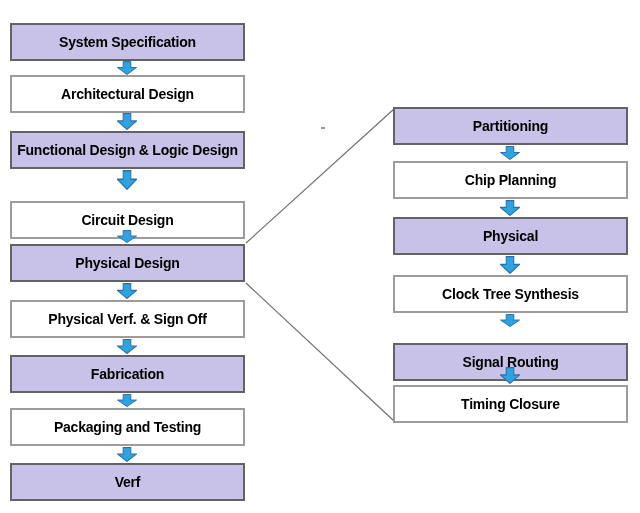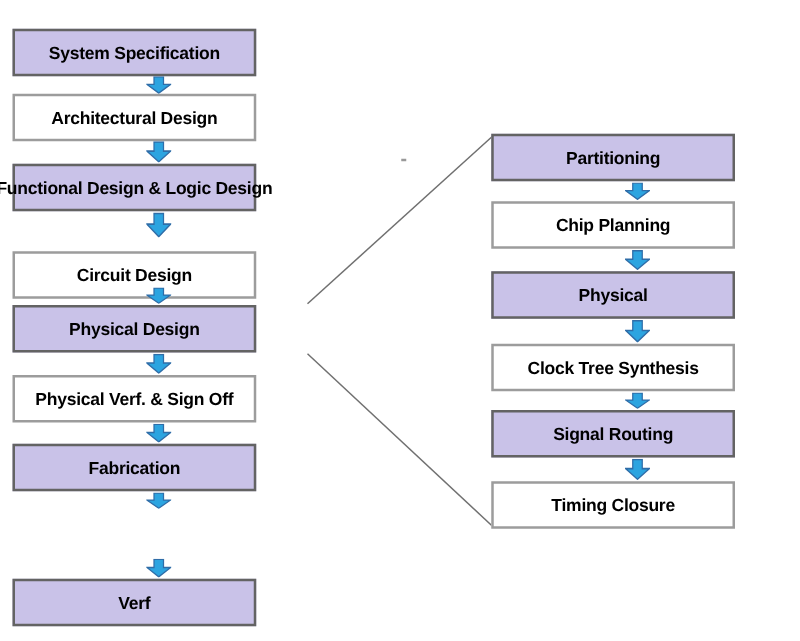--- a/index.html
+++ b/index.html
@@ -24,21 +24,21 @@
   .connectors{
     position:absolute;left:0;top:0;width:640px;height:513px;
     pointer-events:none;
   }
   .connectors line{
     stroke:var(--connector-line);
     stroke-width:1.2;
   }
   .box{
     position:absolute;
-    width:195px;height:38px;
+    width:235px;height:38px;
     box-sizing:border-box;
     display:flex;align-items:center;justify-content:center;
     font-weight:bold;font-size:14px;
     letter-spacing:-0.2px;
     white-space:nowrap;
     color:var(--label-text);
   }
   .fill-purple{background:var(--box-fill-purple);border:2px solid var(--box-border-purple);}
   .fill-white{background:var(--box-fill-white);border:2px solid var(--box-border-white);justify-content:center;}
   .arrow{position:absolute;display:block;}
@@ -79,20 +79,23 @@
     </div>
   <div class="box fill-purple" style="left:10px;top:244px">
       <span>Physical Design</span>
     </div>
   <div class="box fill-white" style="left:10px;top:300px">
       <span>Physical Verf. &amp; Sign Off</span>
     </div>
   <div class="box fill-purple" style="left:10px;top:355px">
       <span>Fabrication</span>
     </div>
+  <div class="box fill-white" style="left:10px;top:408px">
+      <span>Packaging and Testing</span>
+    </div>
   <div class="box fill-purple" style="left:10px;top:463px">
       <span>Verf</span>
     </div>
 
   <svg class="arrow" style="left:117px;top:61px;width:20px;height:14px" viewBox="0 0 20 14" preserveAspectRatio="none">
       <polygon points="6.2,0.5 13.8,0.5 13.8,6.5 19.5,6.5 10,13.5 0.5,6.5 6.2,6.5"></polygon>
     </svg>
   <svg class="arrow" style="left:117px;top:113px;width:20px;height:17px" viewBox="0 0 20 14" preserveAspectRatio="none">
       <polygon points="6.2,0.5 13.8,0.5 13.8,6.5 19.5,6.5 10,13.5 0.5,6.5 6.2,6.5"></polygon>
     </svg>
@@ -120,21 +123,21 @@
     </div>
   <div class="box fill-white" style="left:393px;top:161px">
       <span>Chip Planning</span>
     </div>
   <div class="box fill-purple" style="left:393px;top:217px">
       <span>Physical</span>
     </div>
   <div class="box fill-white" style="left:393px;top:275px">
       <span>Clock Tree Synthesis</span>
     </div>
-  <div class="box fill-purple" style="left:393px;top:328px">
+  <div class="box fill-purple" style="left:393px;top:343px">
       <span>Signal Routing</span>
     </div>
   <div class="box fill-white" style="left:393px;top:385px">
       <span>Timing Closure</span>
     </div>
 
   <svg class="arrow" style="left:500px;top:146px;width:20px;height:14px" viewBox="0 0 20 14" preserveAspectRatio="none">
       <polygon points="6.2,0.5 13.8,0.5 13.8,6.5 19.5,6.5 10,13.5 0.5,6.5 6.2,6.5"></polygon>
     </svg>
   <svg class="arrow" style="left:500px;top:200px;width:20px;height:16px" viewBox="0 0 20 14" preserveAspectRatio="none">

